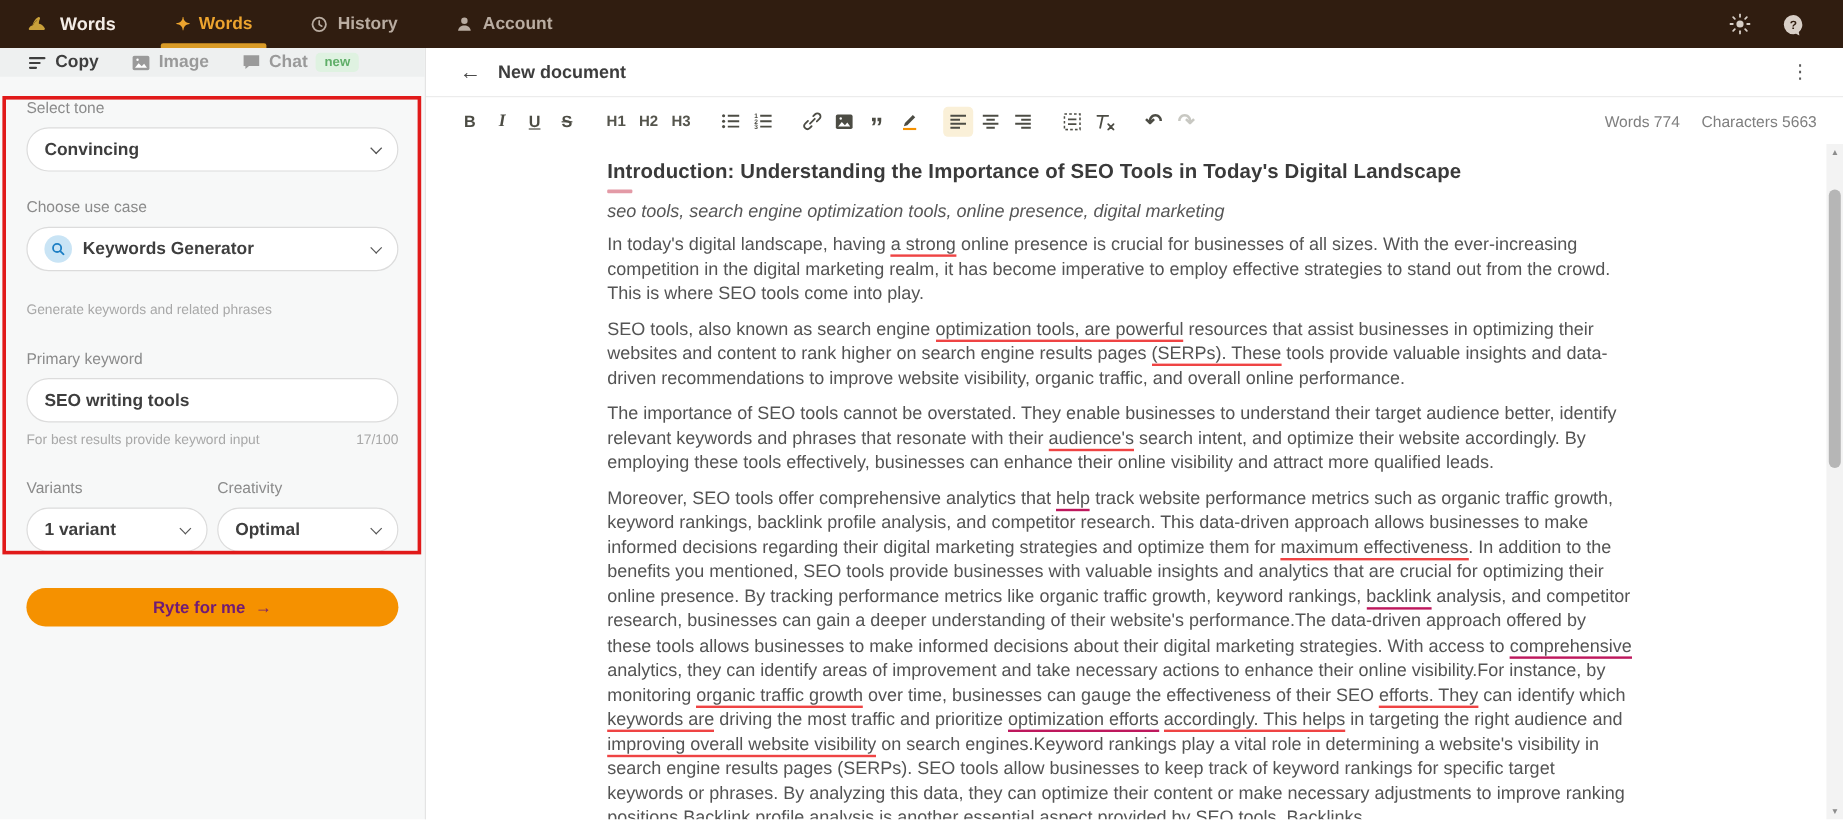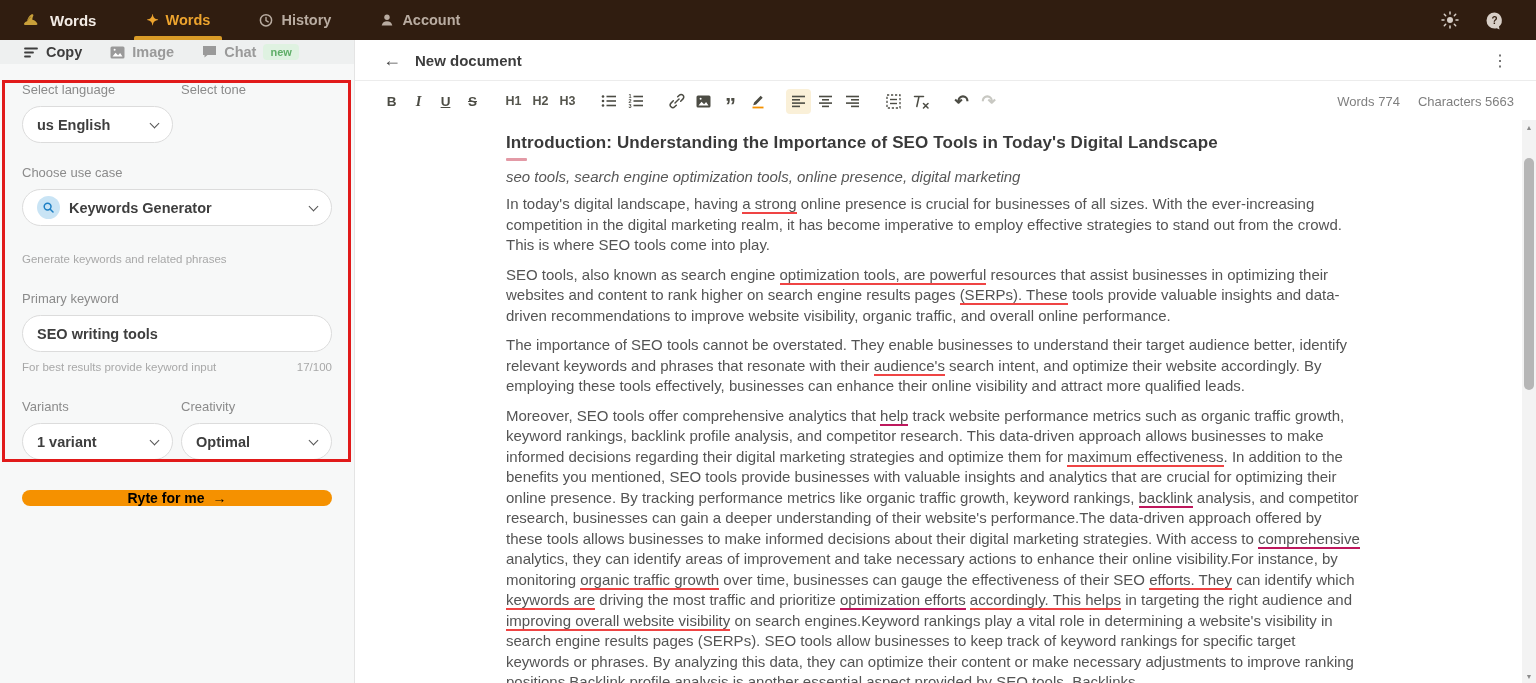--- a/index.html
+++ b/index.html
@@ -31,21 +31,21 @@
   .frow { display:flex; gap:8px; }
   .fcol { flex:1; min-width:0; }
   .flabel { font-size:13px; color:#8b8b8b; margin-bottom:9px; display:block; }
   .select, .tinput { background:#fff; border:1px solid #dcdcdc; border-radius:19px; height:37px; display:flex; align-items:center; padding:0 14px; font-size:14.5px; color:#3e3e3e; font-weight:bold; cursor:pointer; }
   .select .val { flex:1; white-space:nowrap; overflow:hidden; }
   .chev { width:7px; height:7px; border-right:1.7px solid #555; border-bottom:1.7px solid #555; transform:rotate(45deg); margin-left:6px; margin-top:-3px; flex-shrink:0; }
   .usecase .circle { width:23px; height:23px; border-radius:50%; background:#c9e4f5; display:flex; align-items:center; justify-content:center; margin-right:9px; flex-shrink:0; }
   .helper { font-size:11.5px; color:#a8a8a8; margin-top:27px; }
   .helper-row { display:flex; justify-content:space-between; font-size:11.5px; color:#a8a8a8; margin-top:9px; }
   .tinput { cursor:text; } .gap22 { height:22px; } .gap26 { height:26px; }
-  .cta { margin-top:30px; width:100%; height:16px; border:none; border-radius:16px; background:#f59100; color:#000000; font-weight:bold; font-size:14px; font-family:"Liberation Sans",sans-serif; cursor:pointer; display:flex; align-items:center; justify-content:center; gap:8px; }
+  .cta { margin-top:30px; width:100%; height:32px; border:none; border-radius:16px; background:#f59100; color:#701a75; font-weight:bold; font-size:14px; font-family:"Liberation Sans",sans-serif; cursor:pointer; display:flex; align-items:center; justify-content:center; gap:8px; }
 
   
   .annotation { position:absolute; left:2px; top:80px; width:349px; height:382px; border:3px solid #e11a1a; pointer-events:none; z-index:50; }
 
   
   .doc-header { height:41px; border-bottom:1px solid #ececec; display:flex; align-items:center; padding:0 22px 0 28px; }
   .back-arrow { font-size:18px; color:#4a4a4a; cursor:pointer; margin-right:14px; }
   .doc-title { font-size:15px; font-weight:bold; color:#3d3d3d; }
   .kebab { margin-left:auto; font-size:16px; color:#5a5a5a; cursor:pointer; letter-spacing:0; padding:0 6px; }
 
@@ -156,28 +156,25 @@
             <path d="M1 1h13v9H5.5L2.5 12.6V10H1z" fill="#9a9a9a"></path>
           </svg>
         <span>Chat</span>
         <span class="badge-new">new</span>
       </div>
     </div>
 
     <div class="form">
       <div class="frow">
         <div class="fcol">
-          <span class="flabel">Select language</span>
+          <span class="flabel">Select tone</span>
           <div class="select">
-            <span class="val">us English</span>
+            <span class="val">Convincing</span>
             <span class="chev"></span>
           </div>
-        </div>
-        <div class="fcol">
-          <span class="flabel">Select tone</span>
         </div>
       </div>
 
       <div class="gap22"></div>
       <span class="flabel">Choose use case</span>
       <div class="select usecase">
         <span class="circle">
           <svg width="11" height="11" viewBox="0 0 11 11">
               <circle cx="4.6" cy="4.6" r="3.4" fill="none" stroke="#1d7fc4" stroke-width="1.5"></circle>
               <line x1="7.2" y1="7.2" x2="10" y2="10" stroke="#1d7fc4" stroke-width="1.5" stroke-linecap="round"></line>

